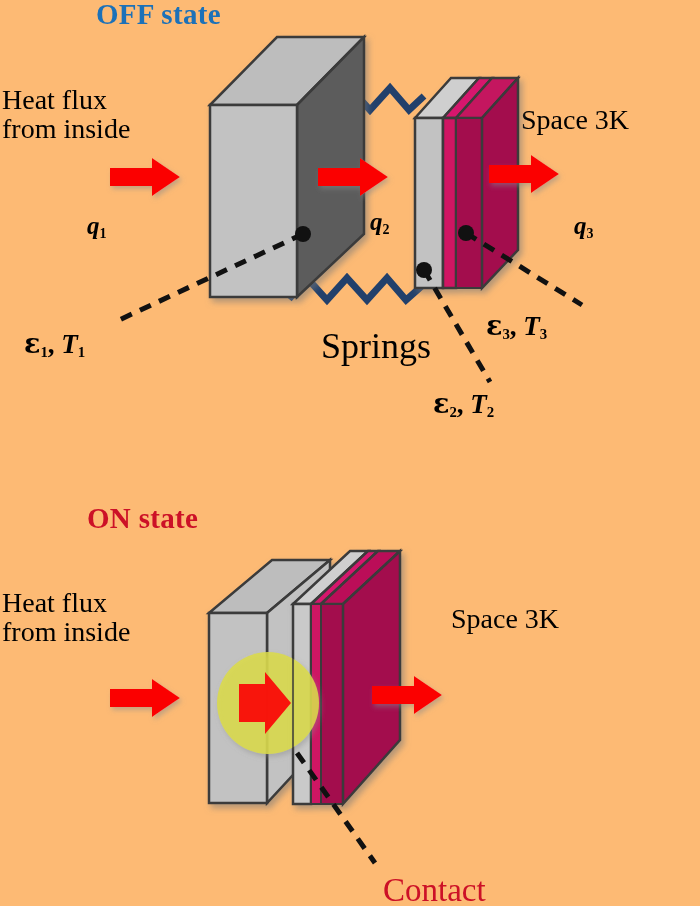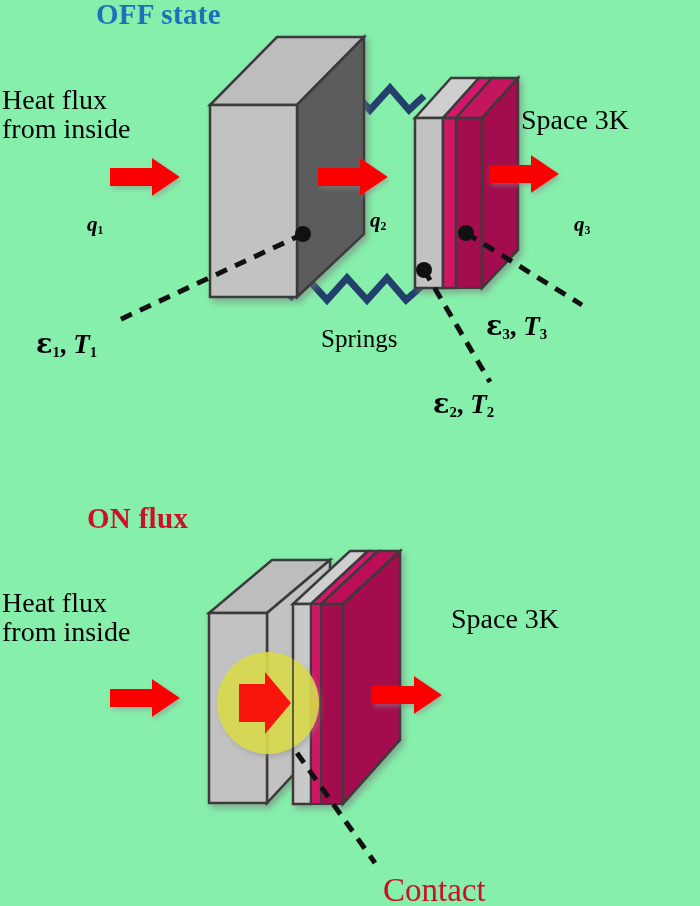--- a/index.html
+++ b/index.html
@@ -5,21 +5,21 @@
 <style>
   html, body {
     margin: 0;
     padding: 0;
     background: #ffffff;
   }
   #stage {
     position: relative;
     width: 700px;
     height: 906px;
-    background: #86efac;
+    background: #fdba74;
     overflow: hidden;
     font-family: "Liberation Serif", "DejaVu Serif", serif;
   }
   .abs { position: absolute; }
 
   
   .state-title {
     font-size: 29px;
     font-weight: 700;
     letter-spacing: 0.3px;
@@ -29,33 +29,33 @@
   .on-title  { color: #cc1127; }
 
   .body-text {
     font-size: 28px;
     color: #000000;
     line-height: 1.18;
     white-space: nowrap;
     font-weight: 400;
   }
   .label-text {
-    font-size: 25px;
+    font-size: 36px;
     color: #000000;
     white-space: nowrap;
   }
   .contact-text {
     font-size: 33px;
     color: #cc1127;
     white-space: nowrap;
   }
 
   
   .qsym {
-    font-size: 21px;
+    font-size: 25px;
     font-style: italic;
     font-weight: 700;
     color: #000;
     white-space: nowrap;
   }
   .qsym sub {
     font-size: 0.56em;
     font-style: normal;
     font-weight: 700;
     vertical-align: -0.28em;
@@ -97,21 +97,21 @@
   <div class="abs qsym" style="left:87px; top:212px;">
     <span>q</span><sub>1</sub>
   </div>
   <div class="abs qsym" style="left:370px; top:208px;">
     <span>q</span><sub>2</sub>
   </div>
   <div class="abs qsym" style="left:574px; top:212px;">
     <span>q</span><sub>3</sub>
   </div>
 
-  <div class="abs etsym" style="left:36px; top:328px;">
+  <div class="abs etsym" style="left:24px; top:328px;">
     <span class="eps">ε</span><sub>1</sub><span>, </span><span class="tee">T</span><sub>1</sub>
   </div>
   <div class="abs etsym" style="left:486px; top:310px;">
     <span class="eps">ε</span><sub>3</sub><span>, </span><span class="tee">T</span><sub>3</sub>
   </div>
   <div class="abs etsym" style="left:413px; top:388px;margin-left:20px;">
     <span class="eps">ε</span><sub>2</sub><span>, </span><span class="tee">T</span><sub>2</sub>
   </div>
 
   <div class="layer">
@@ -178,21 +178,21 @@
       <line x1="466" y1="233" x2="582" y2="305"></line>
     </g>
     <g fill="#111">
       <circle cx="303" cy="234" r="8"></circle>
       <circle cx="424" cy="270" r="8"></circle>
       <circle cx="466" cy="233" r="8"></circle>
     </g>
   </svg>
   </div>
 
-  <div class="abs state-title on-title" style="left:87px; top:502px;">ON flux</div>
+  <div class="abs state-title on-title" style="left:87px; top:502px;">ON state</div>
 
   <div class="abs body-text" style="left:2px; top:586px;">Heat flux</div>
   <div class="abs body-text" style="left:2px; top:615px;">from inside</div>
 
   <div class="abs body-text" style="left:451px; top:602px;">Space 3K</div>
 
   <div class="abs contact-text" style="left:383px; top:872px;">Contact</div>
 
   <div class="layer">
   <svg width="700" height="906" viewBox="0 0 700 906" xmlns="http://www.w3.org/2000/svg">

